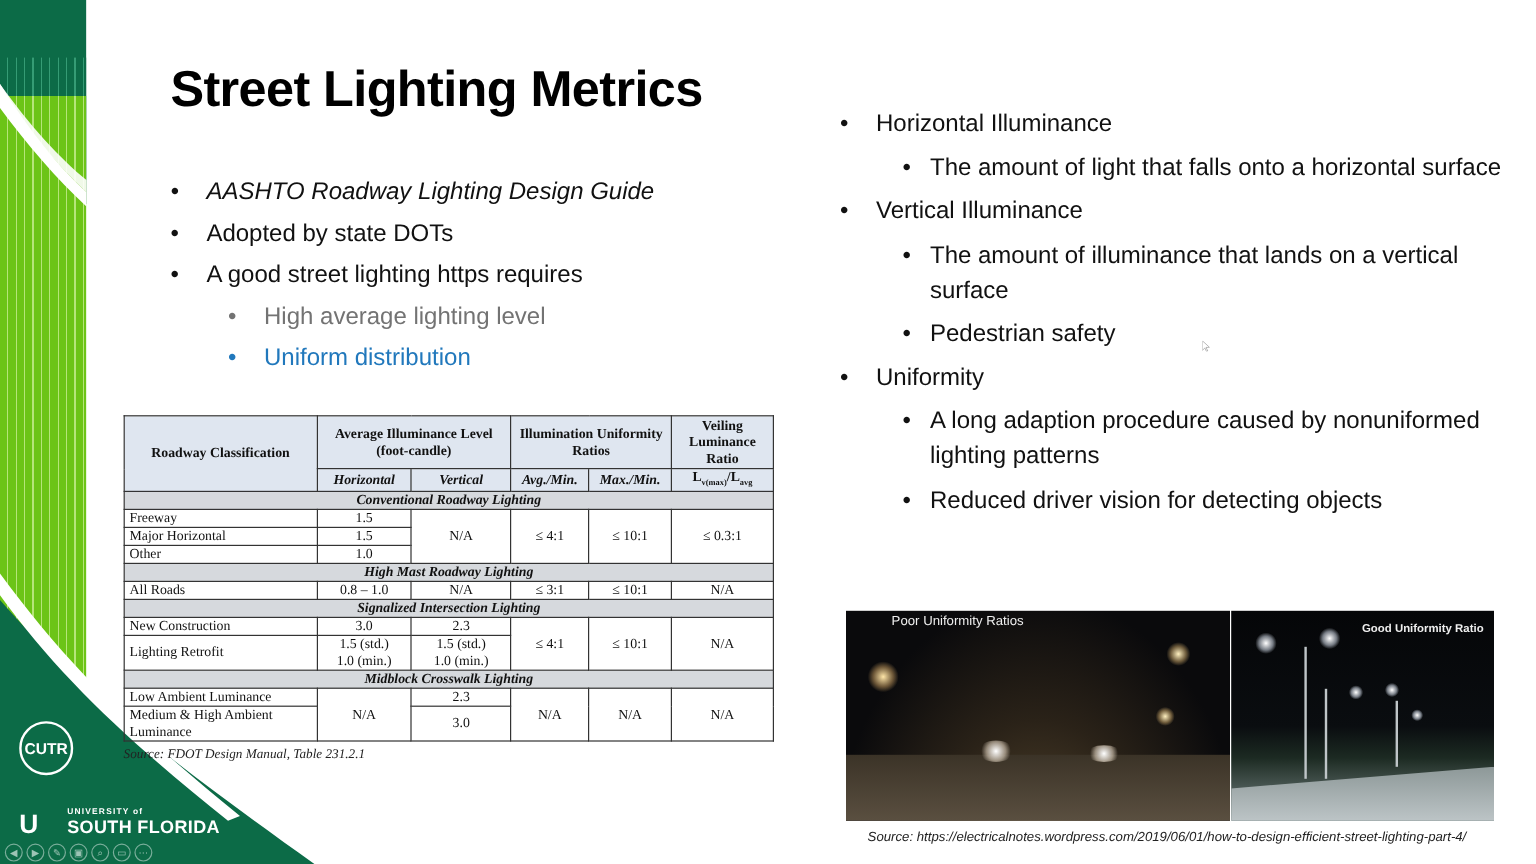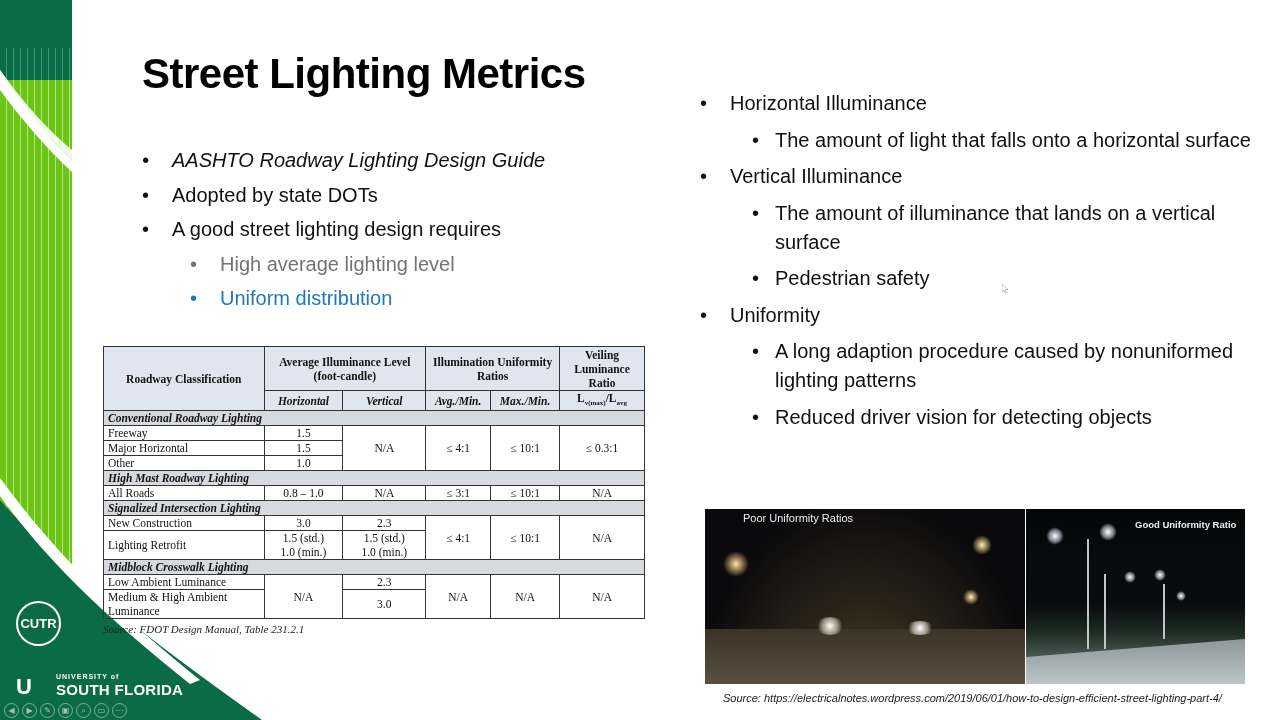--- a/index.html
+++ b/index.html
@@ -36,21 +36,21 @@
   .right-bullets .sub { margin-bottom: 7.5px; padding-left: 75px; }
   .right-bullets .sub::before { left: 52px; }
 
   
   .tbl-wrap { position: absolute; left: 103px; top: 346px; width: 542px; }
   table.metrics { border-collapse: collapse; width: 542px; font-family: "Liberation Serif", serif; font-size: 11.5px; color: #111; }
   table.metrics td, table.metrics th { border: 1px solid #333; padding: 0 4px; height: 15px; line-height: 14px; text-align: center; vertical-align: middle; }
   table.metrics thead th { background: #dfe6f0; font-weight: bold; }
   table.metrics thead .sub-h th { font-style: italic; background: #dfe6f0; }
   table.metrics td.left { text-align: left; }
-  table.metrics tr.group td { background: #d6d9dd; font-weight: bold; font-style: italic; text-align: left; }
+  table.metrics tr.group td { background: #d6d9dd; font-weight: bold; font-style: italic; text-align: center; }
   .source-table { position: absolute; left: 103px; top: 623px; font-family: "Liberation Serif", serif; font-style: italic; font-size: 11px; color: #222; }
 
   
   .photo { position: absolute; left: 705px; top: 509px; width: 540px; height: 175px; display: flex; }
   .photo .pane { position: relative; height: 175px; overflow: hidden; }
   .pane.poor { width: 320px; background: radial-gradient(ellipse at 50% 120%, #5a4a30 0%, #2a2218 40%, #0a0a0c 75%); }
   .pane.good { width: 219px; margin-left: 1px; background: linear-gradient(180deg, #050608 0%, #0a0d10 55%, #1c2a22 70%, #7c8a8a 100%); }
   .pane .label { position: absolute; font-family: "Liberation Sans", sans-serif; color: #eee; font-size: 11px; font-weight: bold; }
   .pane.poor .label { left: 38px; top: 3px; font-weight: normal; }
   .pane.good .label { left: 109px; top: 10px; font-size: 9.5px; }
@@ -88,21 +88,21 @@
   <path d="M0,70 C25,105 50,132 72,150 L72,160 C50,140 25,110 0,80 Z" fill="#ffffff" opacity="0.9"></path>
   <path d="M0,500 C70,580 150,640 262,720 L0,720 Z" fill="#0c6b47"></path>
   <path d="M0,478 C60,560 120,615 200,680 L190,684 C110,620 50,565 0,496 Z" fill="#ffffff"></path>
 </svg>
 
 <div class="title">Street Lighting Metrics</div>
 
 <div class="bullets left-bullets">
   <div class="item italic">AASHTO Roadway Lighting Design Guide</div>
   <div class="item">Adopted by state DOTs</div>
-  <div class="item">A good street lighting design requires</div>
+  <div class="item">A good street lighting https requires</div>
   <div class="sub red">High average lighting level</div>
   <div class="sub blue">Uniform distribution</div>
 </div>
 
 <div class="bullets right-bullets">
   <div class="item">Horizontal Illuminance</div>
   <div class="sub">The amount of light that falls onto a horizontal surface</div>
   <div class="item">Vertical Illuminance</div>
   <div class="sub">The amount of illuminance that lands on a vertical surface</div>
   <div class="sub">Pedestrian safety</div>

